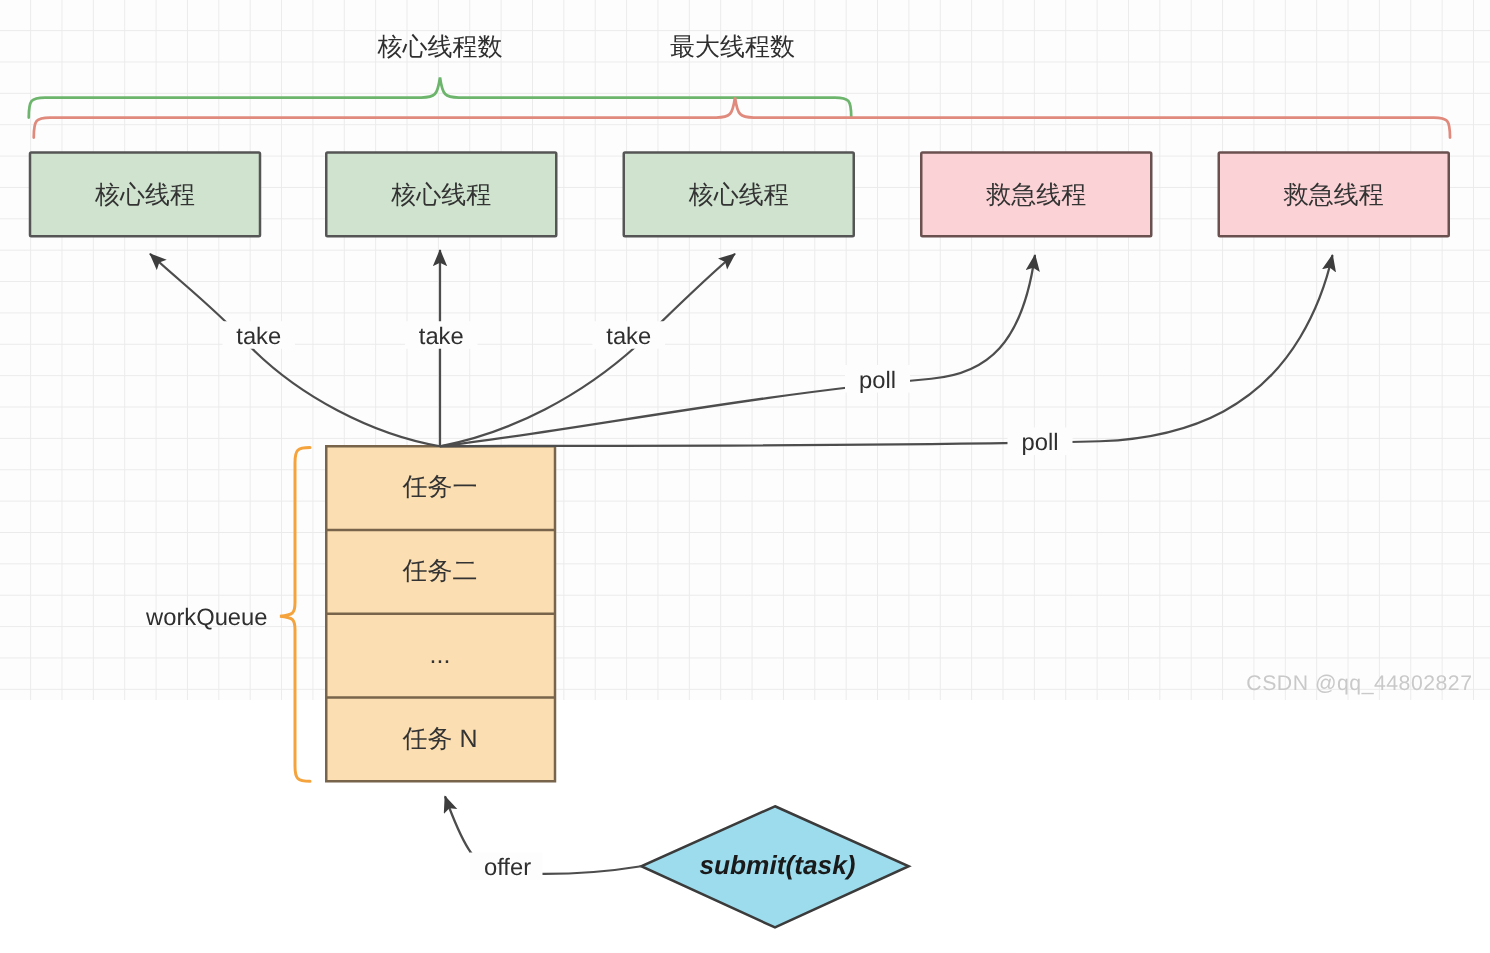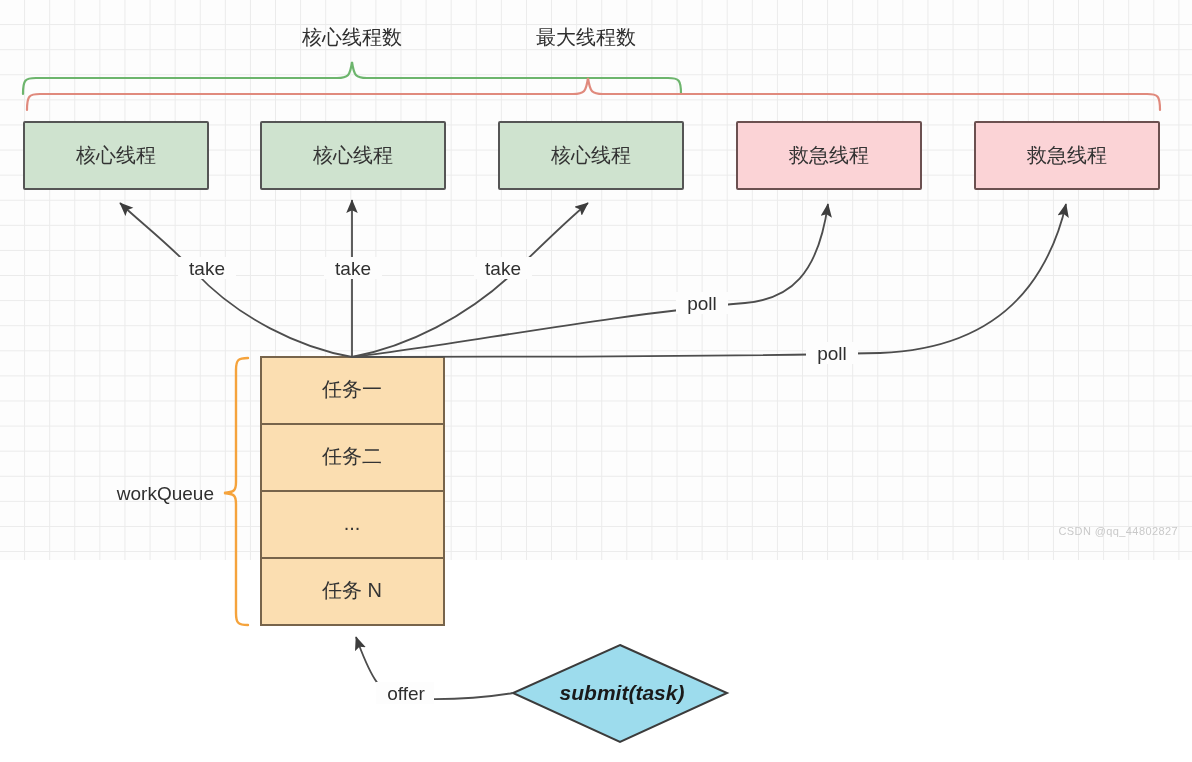--- a/index.html
+++ b/index.html
@@ -85,22 +85,22 @@
   }
   .brace-orange {
     fill: none;
     stroke: #f5a33c;
     stroke-width: 2.4;
     stroke-linecap: round;
   }
   .watermark {
     position: absolute;
     right: 14px;
-    bottom: 23px;
-    font-size: 11px;
+    bottom: 3px;
+    font-size: 17px;
     color: #c9c9c9;
     font-family: "Liberation Sans", "DejaVu Sans", sans-serif;
     letter-spacing: 0.4px;
     user-select: none;
   }
 </style>
 </head>
 <body>
 
 <div id="canvas">

